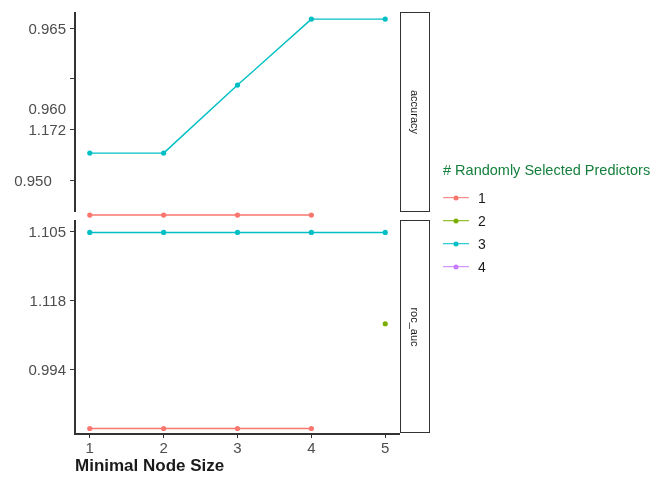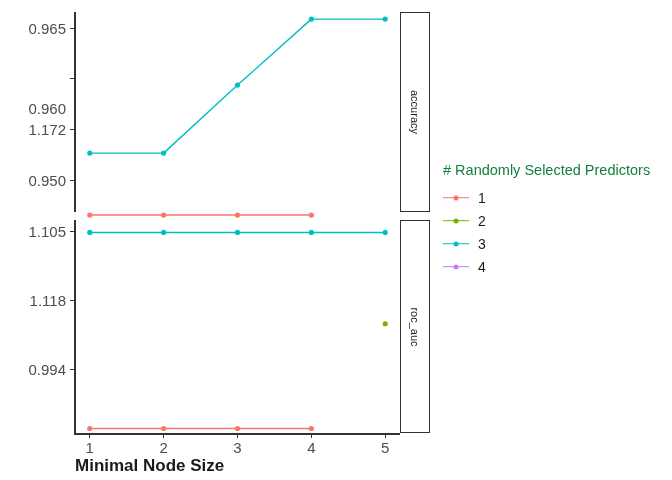--- a/index.html
+++ b/index.html
@@ -167,21 +167,21 @@
   <div class="tick-mark y-tick-mark" style="left:70px; top:28px;"></div>
   <div class="axis-text y-tick-label" style="left:0px; top:28px; width:66px;">0.965</div>
 
   <div class="tick-mark y-tick-mark" style="left:70px; top:78px;"></div>
   <div class="axis-text y-tick-label" style="left:0px; top:60px; width:66px;margin-top:48px;">0.960</div>
 
   <div class="tick-mark y-tick-mark" style="left:70px; top:129px;"></div>
   <div class="axis-text y-tick-label" style="left:0px; top:129px; width:66px;">1.172</div>
 
   <div class="tick-mark y-tick-mark" style="left:70px; top:180px;"></div>
-  <div class="axis-text y-tick-label" style="left:0px; top:180px; width:66px;">0.950</div>
+  <div class="axis-text y-tick-label" style="left:0px; top:180px; width:66px;text-align:center;">0.950</div>
 
   <div class="strip" style="left:400px; top:12px; width:30px; height:200px;">
     <span class="strip-label">accuracy</span>
   </div>
 
   <div class="panel" id="panel-rocauc" style="left:75px; top:220px; width:325px; height:213px;">
     <svg class="panel-svg" id="svg-rocauc" viewBox="0 0 325 213" preserveAspectRatio="none">
         <path d="M14.77,208.50 L88.64,208.50 L162.50,208.50 L236.36,208.50" fill="none" stroke="#F8766D" stroke-width="1.4" stroke-linecap="round" stroke-linejoin="round"></path>
         <circle cx="14.77" cy="208.50" r="2.6" fill="#F8766D"></circle>
         <circle cx="88.64" cy="208.50" r="2.6" fill="#F8766D"></circle>

